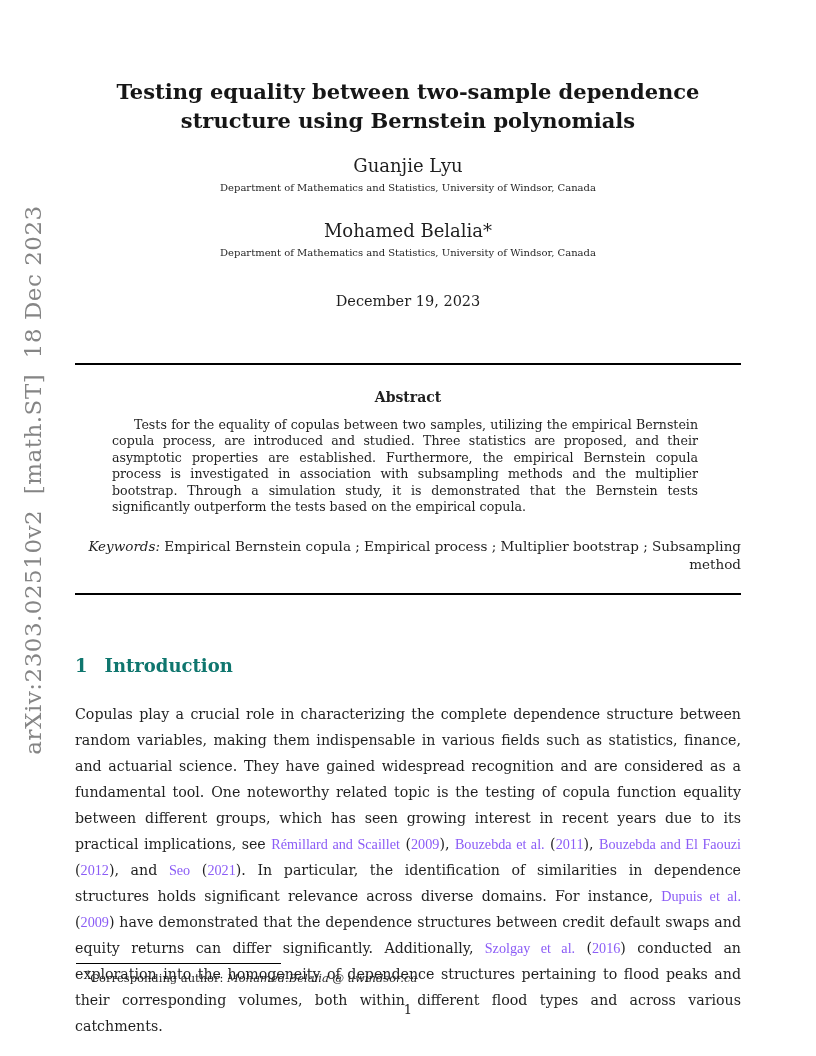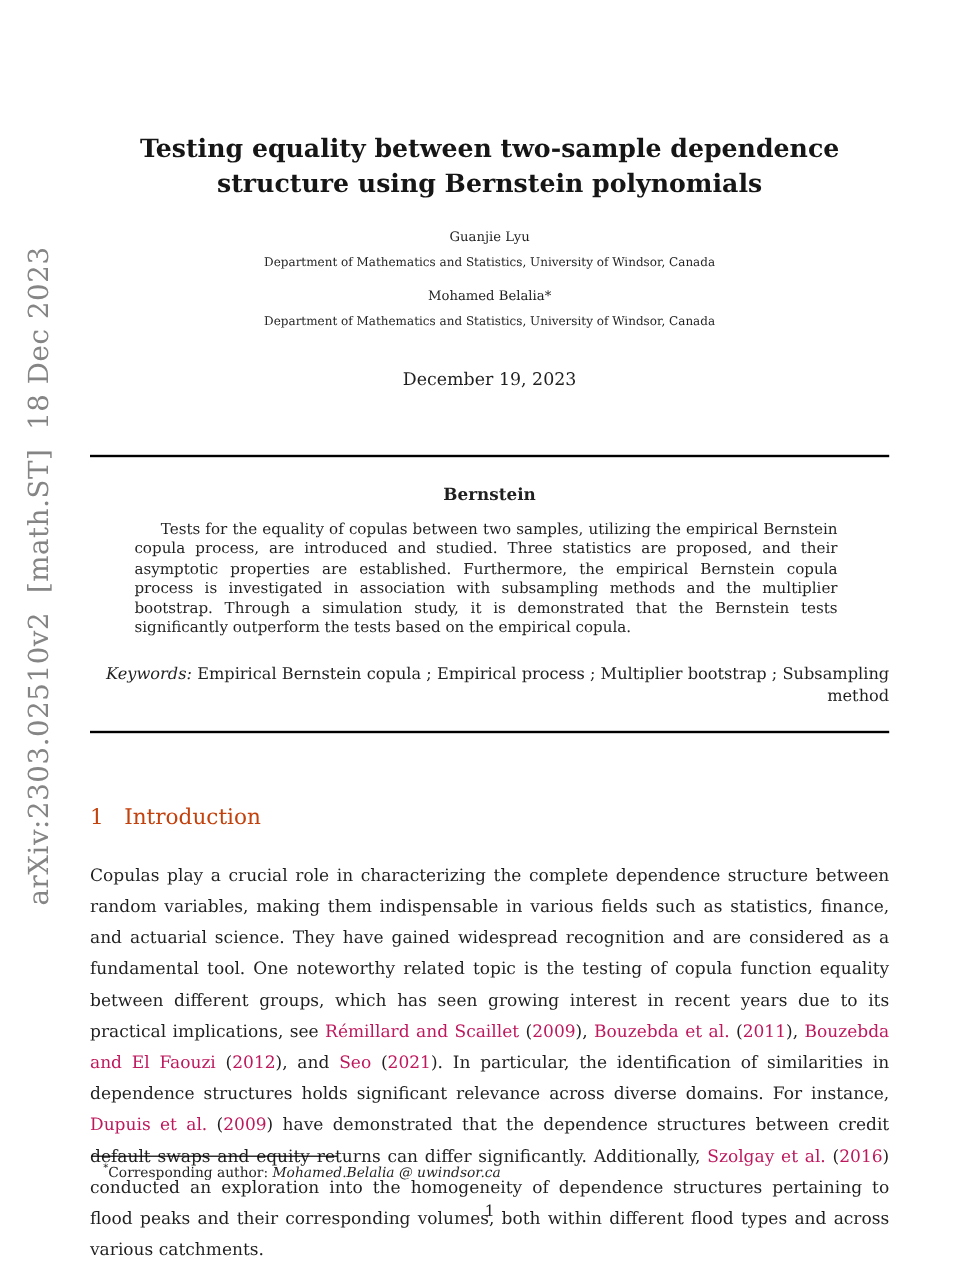--- a/index.html
+++ b/index.html
@@ -27,33 +27,33 @@
   }
 
   .page-content {
     position: absolute;
     left: 75px;
     top: 0;
     width: 666px;
   }
 
   .paper-title {
-    padding-top: 109px;
+    padding-top: 77px;
     margin: 0 auto;
     max-width: 600px;
     text-align: center;
     font-size: 21px;
     font-weight: bold;
     line-height: 29px;
     color: #161616;
   }
 
   .author-block { text-align: center; }
-  .author-name { margin-top: 21px; font-size: 11px; line-height: 19px; }
-  .author-name.second { margin-top: 8px; }
+  .author-name { margin-top: 21px; font-size: 18px; line-height: 19px; }
+  .author-name.second { margin-top: 24px; }
   .affiliation { margin-top: 3px; font-size: 10px; line-height: 19px; }
   .paper-date { margin-top: 31px; font-size: 14.5px; }
 
   .rule {
     height: 2px;
     background: #000000;
     width: 100%;
   }
   .rule-top { margin-top: 54px; }
   .rule-bottom { margin-top: 20px; }
@@ -75,32 +75,32 @@
     margin-top: 22px;
     font-size: 13.5px;
     line-height: 18px;
     text-align: right;
   }
   .keywords-label { font-style: italic; }
 
   .section-heading {
     margin-top: 60px;
     font-size: 18px;
-    font-weight: normal;
-    color: #c2410c;
+    font-weight: bold;
+    color: #0f766e;
   }
   .section-number { margin-right: 17px; }
 
   .intro-paragraph {
     margin-top: 25px;
     font-size: 14.2px;
     line-height: 26px;
     text-align: justify;
   }
-  .cite-link { color: #be185d; }
+  .cite-link { color: #8b5cf6; font-family: Liberation Serif, serif; }
 
   .footnote-area {
     position: absolute;
     left: 76px;
     top: 963px;
     width: 666px;
   }
   .footnote-rule {
     width: 205px;
     height: 1px;
@@ -138,21 +138,21 @@
   <div class="author-block">
     <div class="author-name">Guanjie Lyu</div>
     <div class="affiliation">Department of Mathematics and Statistics, University of Windsor, Canada</div>
     <div class="author-name second">Mohamed Belalia*</div>
     <div class="affiliation">Department of Mathematics and Statistics, University of Windsor, Canada</div>
     <div class="paper-date">December 19, 2023</div>
   </div>
 
   <div class="rule rule-top"></div>
 
-  <div class="abstract-heading">Bernstein</div>
+  <div class="abstract-heading">Abstract</div>
   <div class="abstract-body">Tests for the equality of copulas between two samples, utilizing the empirical Bernstein copula process, are introduced and studied. Three statistics are proposed, and their asymptotic properties are established. Furthermore, the empirical Bernstein copula process is investigated in association with subsampling methods and the multiplier bootstrap. Through a simulation study, it is demonstrated that the Bernstein tests significantly outperform the tests based on the empirical copula.</div>
 
   <div class="keywords-line"><span class="keywords-label">Keywords:</span><span> Empirical Bernstein copula ; Empirical process ; Multiplier bootstrap ; Subsampling method</span></div>
 
   <div class="rule rule-bottom"></div>
 
   <div class="section-heading"><span class="section-number">1</span><span>Introduction</span></div>
 
   <div class="intro-paragraph"><span class="body-text">Copulas play a crucial role in characterizing the complete dependence structure between random variables, making them indispensable in various fields such as statistics, finance, and actuarial science. They have gained widespread recognition and are considered as a fundamental tool. One noteworthy related topic is the testing of copula function equality between different groups, which has seen growing interest in recent years due to its practical implications, see </span><span class="cite-link">Rémillard and Scaillet</span><span class="body-text"> (</span><span class="cite-link">2009</span><span class="body-text">), </span><span class="cite-link">Bouzebda et al.</span><span class="body-text"> (</span><span class="cite-link">2011</span><span class="body-text">), </span><span class="cite-link">Bouzebda and El Faouzi</span><span class="body-text"> (</span><span class="cite-link">2012</span><span class="body-text">), and </span><span class="cite-link">Seo</span><span class="body-text"> (</span><span class="cite-link">2021</span><span class="body-text">). In particular, the identification of similarities in dependence structures holds significant relevance across diverse domains. For instance, </span><span class="cite-link">Dupuis et al.</span><span class="body-text"> (</span><span class="cite-link">2009</span><span class="body-text">) have demonstrated that the dependence structures between credit default swaps and equity returns can differ significantly. Additionally, </span><span class="cite-link">Szolgay et al.</span><span class="body-text"> (</span><span class="cite-link">2016</span><span class="body-text">) conducted an exploration into the homogeneity of dependence structures pertaining to flood peaks and their corresponding volumes, both within different flood types and across various catchments.</span></div>
 

